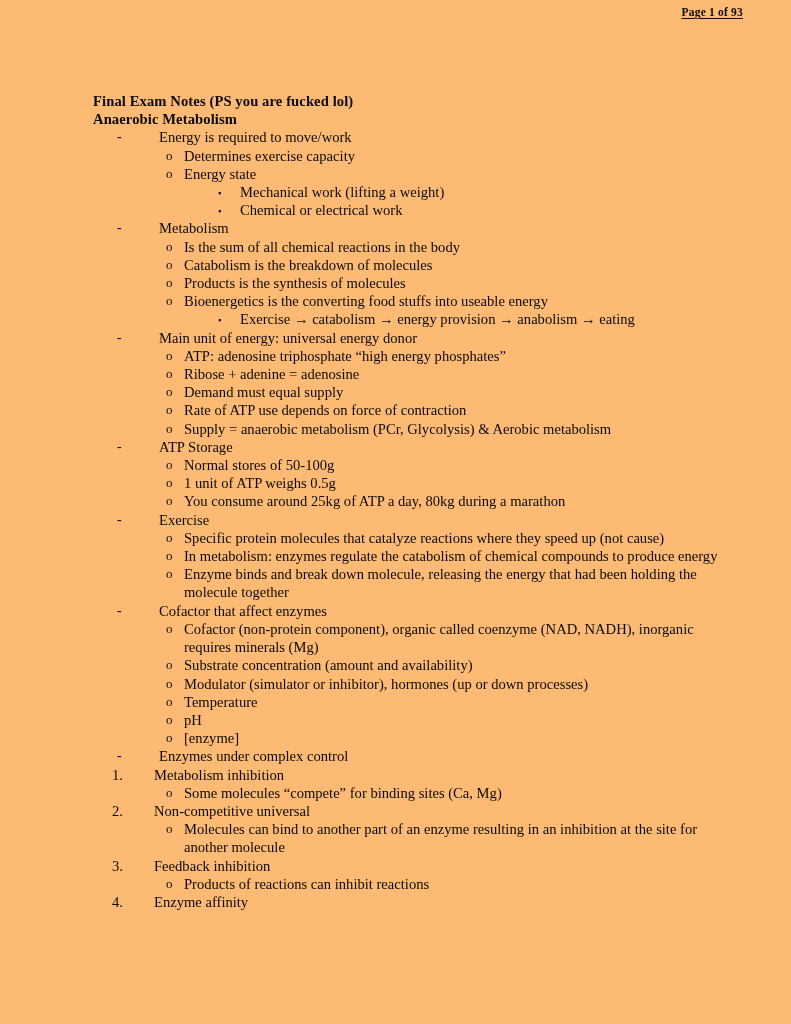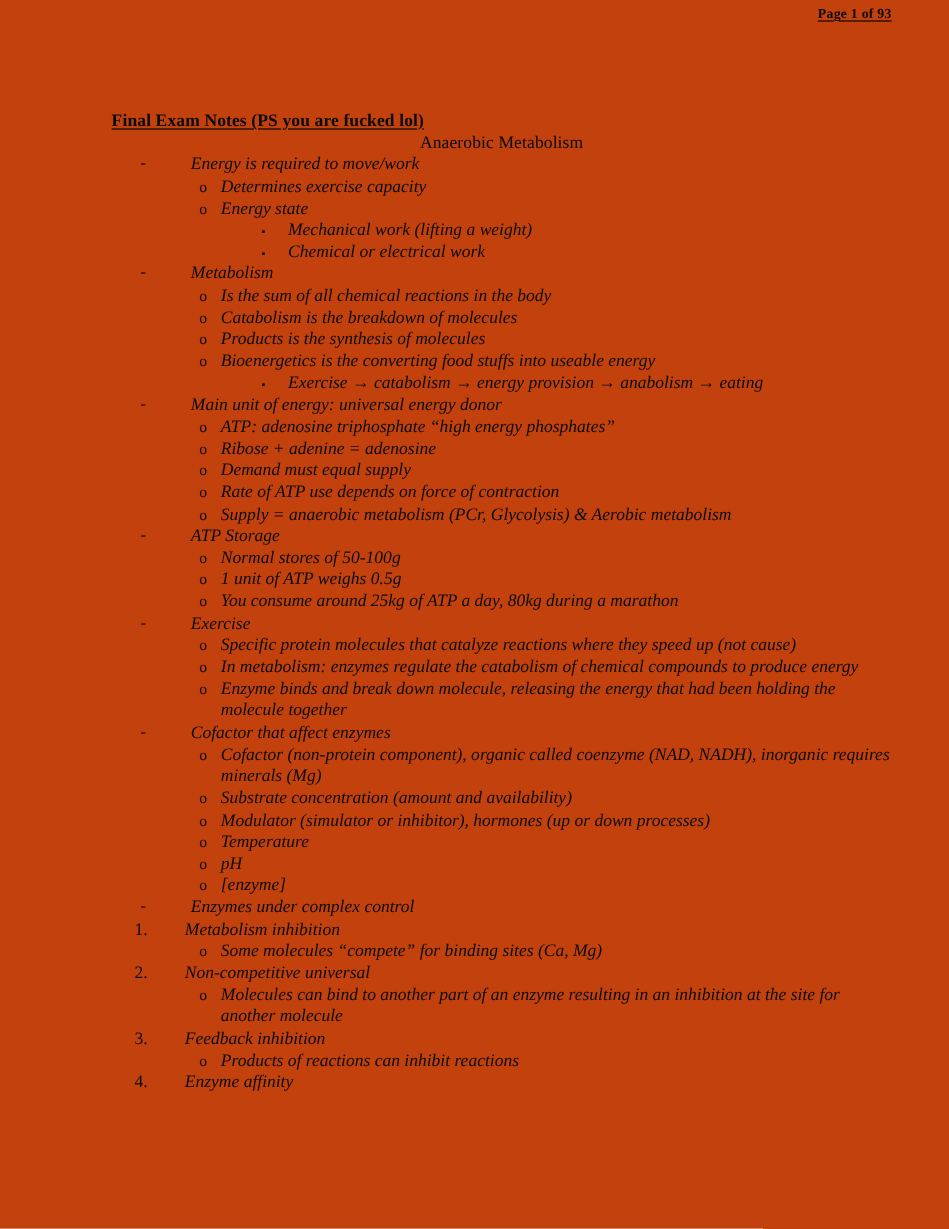--- a/index.html
+++ b/index.html
@@ -8,21 +8,21 @@
     background: #ffffff;
   }
   body {
     font-family: "Liberation Serif", "DejaVu Serif", serif;
     color: #0a0a0a;
   }
   .page {
     position: relative;
     width: 791px;
     height: 1024px;
-    background: #c2410c;
+    background: #fdba74;
     overflow: hidden;
     box-sizing: border-box;
   }
 
   
   .page-header {
     position: absolute;
     top: 6px;
     right: 48px;
     font-size: 11.5px;
@@ -39,48 +39,45 @@
     position: absolute;
     top: 92px;
     left: 93px;
     width: 650px;
     font-size: 14.6px;
     line-height: 18.2px;
   }
 
   .doc-title {
     font-weight: bold;
-    text-decoration: underline;
     text-underline-offset: 2px;
     letter-spacing: 0.1px;
     white-space: nowrap;
   }
   .doc-subtitle {
-    font-weight: normal;
+    font-weight: bold;
     letter-spacing: 0.1px;
-    text-align: center;
   }
 
   
   .lvl {
     position: relative;
     box-sizing: border-box;
   }
   .lvl > .marker {
     position: absolute;
     left: 0;
     top: 0;
     width: 22px;
     text-align: left;
     line-height: 18.2px;
   }
   .lvl > .txt {
     display: block;
     line-height: 18.2px;
-    font-style: italic;
   }
 
   
   .lvl-dash { padding-left: 42px; margin-left: 24px; }
   .lvl-dash > .marker { font-size: 14px; }
 
   
   .lvl-circle { padding-left: 18px; margin-left: 73px; }
   .lvl-circle > .marker { font-size: 13px; }
 

